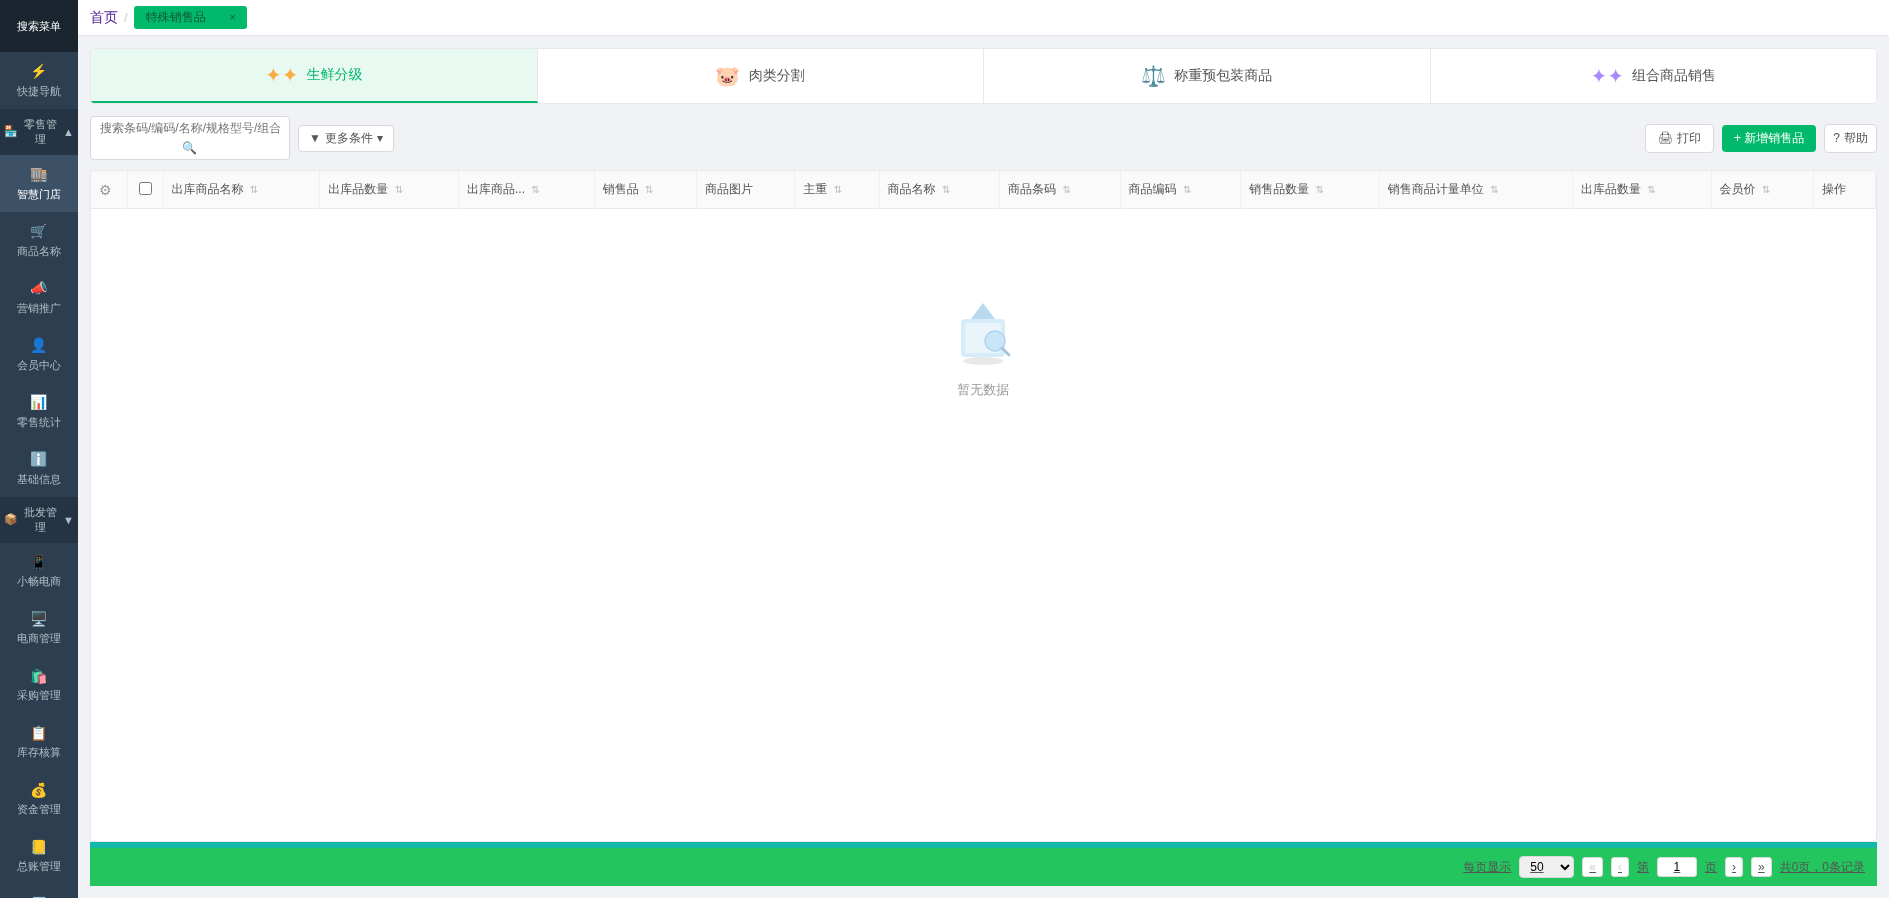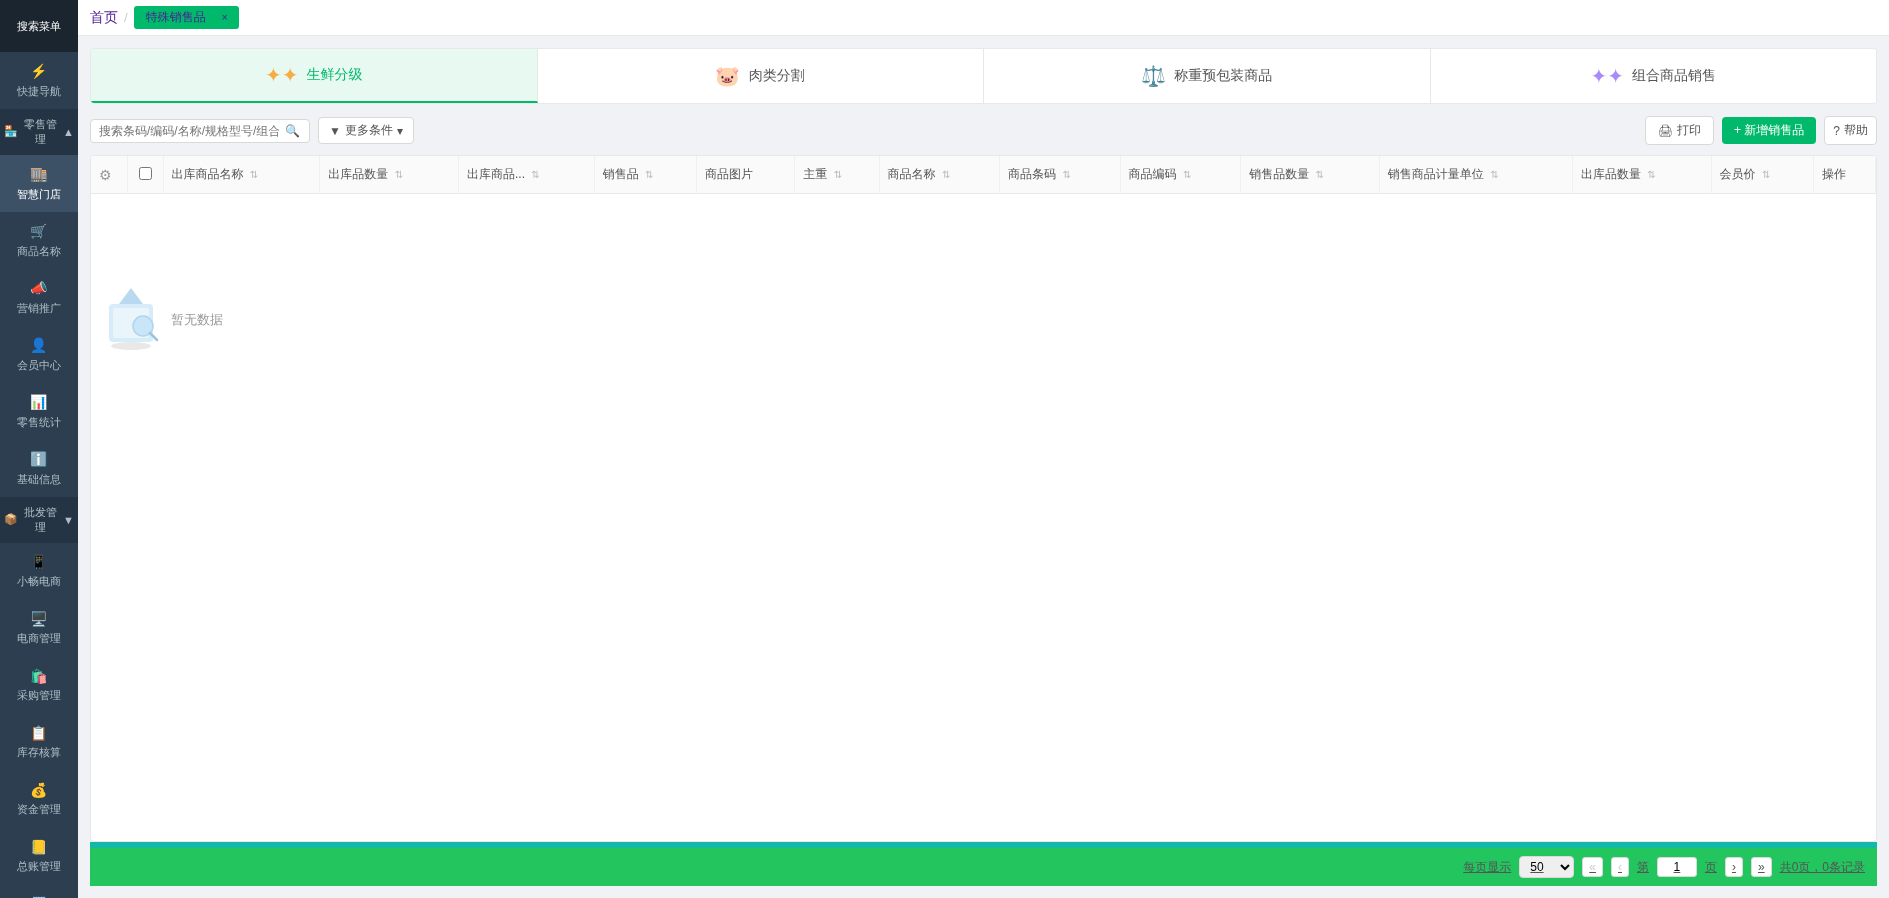--- a/index.html
+++ b/index.html
@@ -74,28 +74,28 @@
       flex-shrink: 0;
     }
     .breadcrumb-item {
       font-size: 14px;
       color: #4c1d95;
       cursor: pointer;
     }
     .breadcrumb-sep { margin: 0 6px; color: #ccc; }
     .breadcrumb-active {
       font-size: 12px;
-      color: #4c1d95;
+      color: #14532d;
       background: #00b96b;
       padding: 3px 12px;
       border-radius: 3px;
       cursor: pointer;
       display: flex;
       align-items: center;
-      gap: 12px;
+      gap: 20px;
     }
     .breadcrumb-active .close-x { margin-left: 4px; font-size: 10px; cursor: pointer; }
 
     
     #content {
       flex: 1;
       display: flex;
       flex-direction: column;
       overflow: hidden;
       padding: 12px;
@@ -149,21 +149,22 @@
     .toolbar-left { display: flex; align-items: center; gap: 8px; }
     .toolbar-right { display: flex; align-items: center; gap: 8px; }
     .search-box {
       display: flex;
       align-items: center;
       border: 1px solid #d9d9d9;
       border-radius: 4px;
       padding: 4px 8px;
       background: #fff;
       gap: 6px;
-      width: 220px;
+      width: 200px;
+      flex-direction: column;
     }
     .search-box input {
       border: none;
       outline: none;
       font-size: 12px;
       width: 180px;
       color: #999;
     }
     .search-icon { color: #999; font-size: 12px; cursor: pointer; }
     .filter-btn {
@@ -243,23 +244,23 @@
       cursor: pointer;
       user-select: none;
     }
     thead th .sort-icon { color: #bbb; font-size: 10px; margin-left: 3px; }
     thead th:first-child { width: 36px; }
     thead th:nth-child(2) { width: 36px; }
 
     
     .empty-state {
       display: flex;
-      flex-direction: row;
-      align-items: center;
-      justify-content: flex-start;
+      flex-direction: column;
+      align-items: center;
+      justify-content: space-between;
       padding: 80px 0;
     }
     .empty-icon {
       width: 80px;
       height: 80px;
       margin-bottom: 12px;
     }
     .empty-text { color: #999; font-size: 13px; }
 
     

